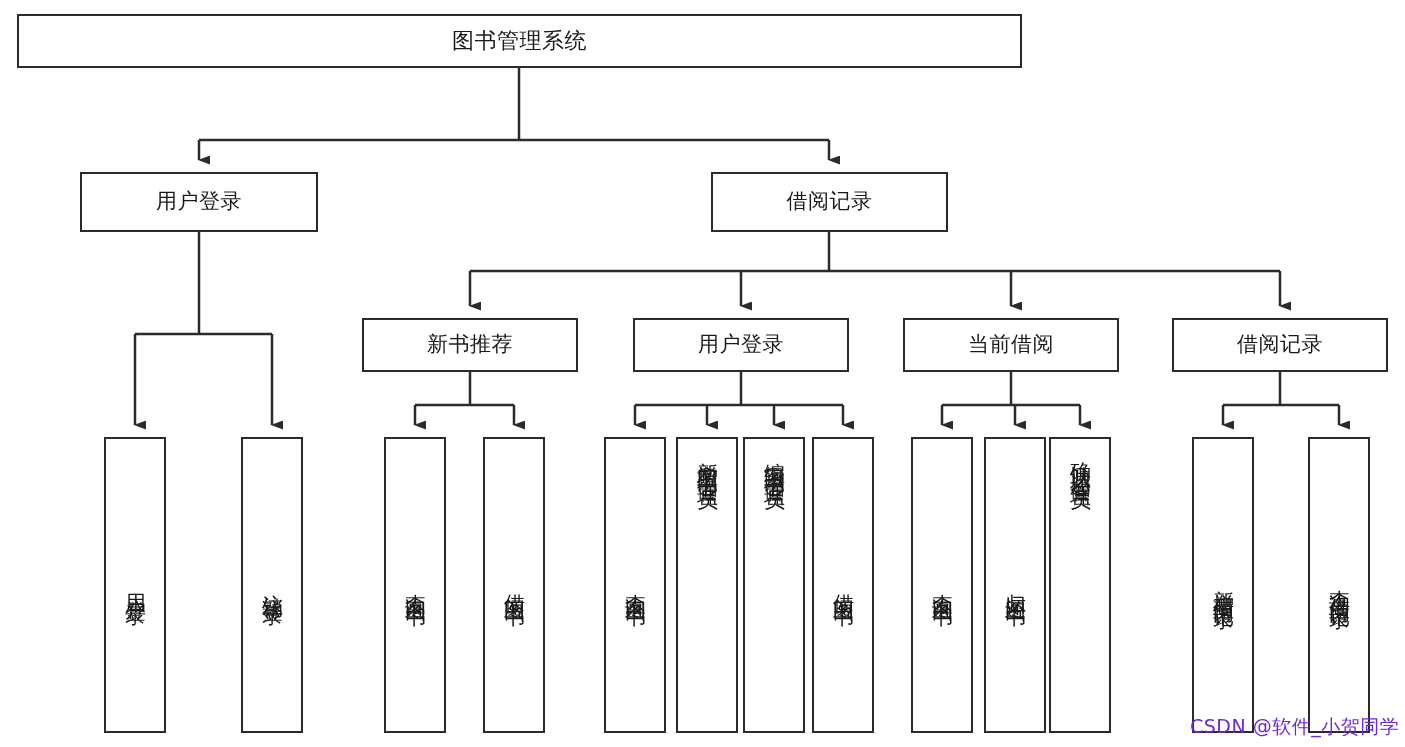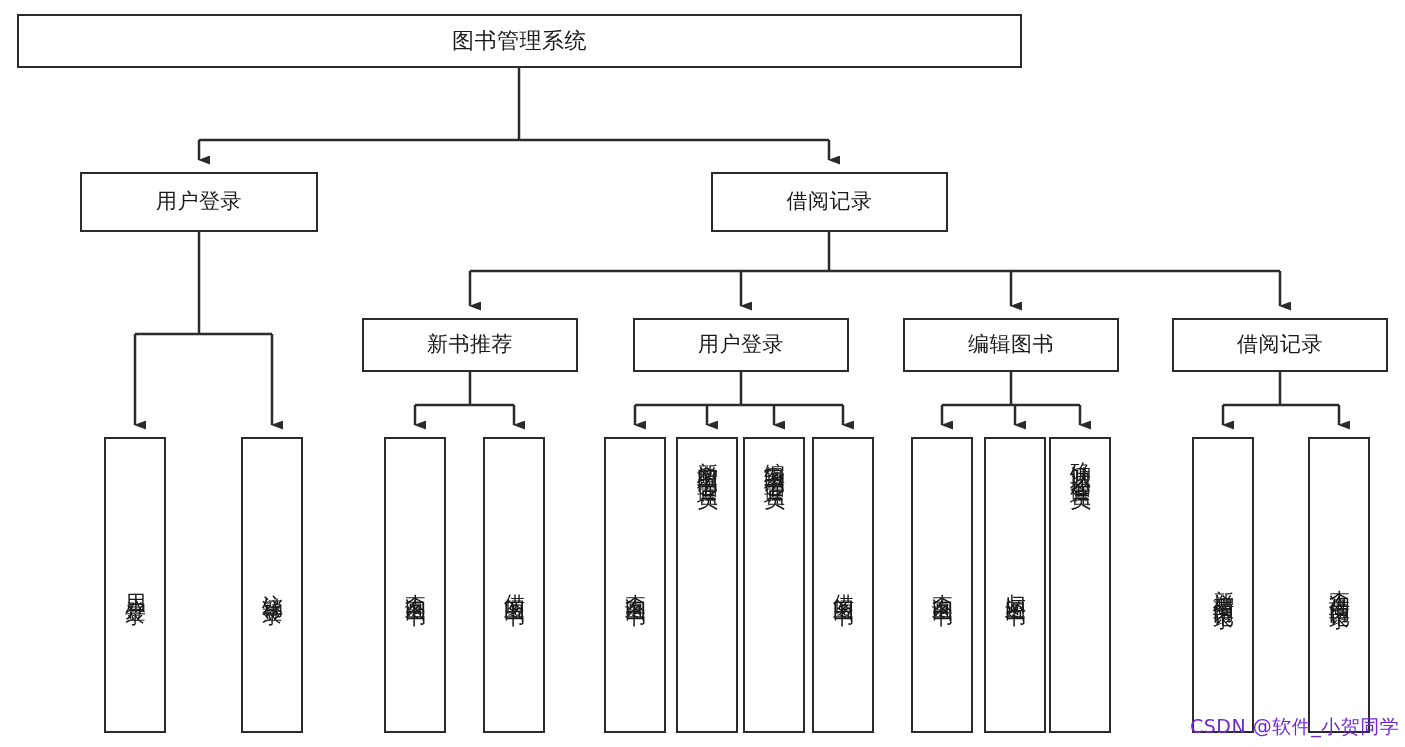--- a/index.html
+++ b/index.html
@@ -133,21 +133,21 @@
     <span>借阅记录</span>
   </div>
 
   <div class="node h-node" style="left: 362px; top: 318px; width: 216px; height: 54px;">
     <span>新书推荐</span>
   </div>
   <div class="node h-node" style="left: 633px; top: 318px; width: 216px; height: 54px;">
     <span>用户登录</span>
   </div>
   <div class="node h-node" style="left: 903px; top: 318px; width: 216px; height: 54px;">
-    <span>编辑图书</span>
+    <span>当前借阅</span>
   </div>
   <div class="node h-node" style="left: 1172px; top: 318px; width: 216px; height: 54px; align-items: center;">
     <span>借阅记录</span>
   </div>
 
   <div class="node v-node v-center" style="left: 104px; top: 437px; width: 62px; height: 296px;">
     <span class="v-text">用户登录</span>
   </div>
   <div class="node v-node v-center" style="left: 241px; top: 437px; width: 62px; height: 296px;">
     <span class="v-text">注销登录</span>

